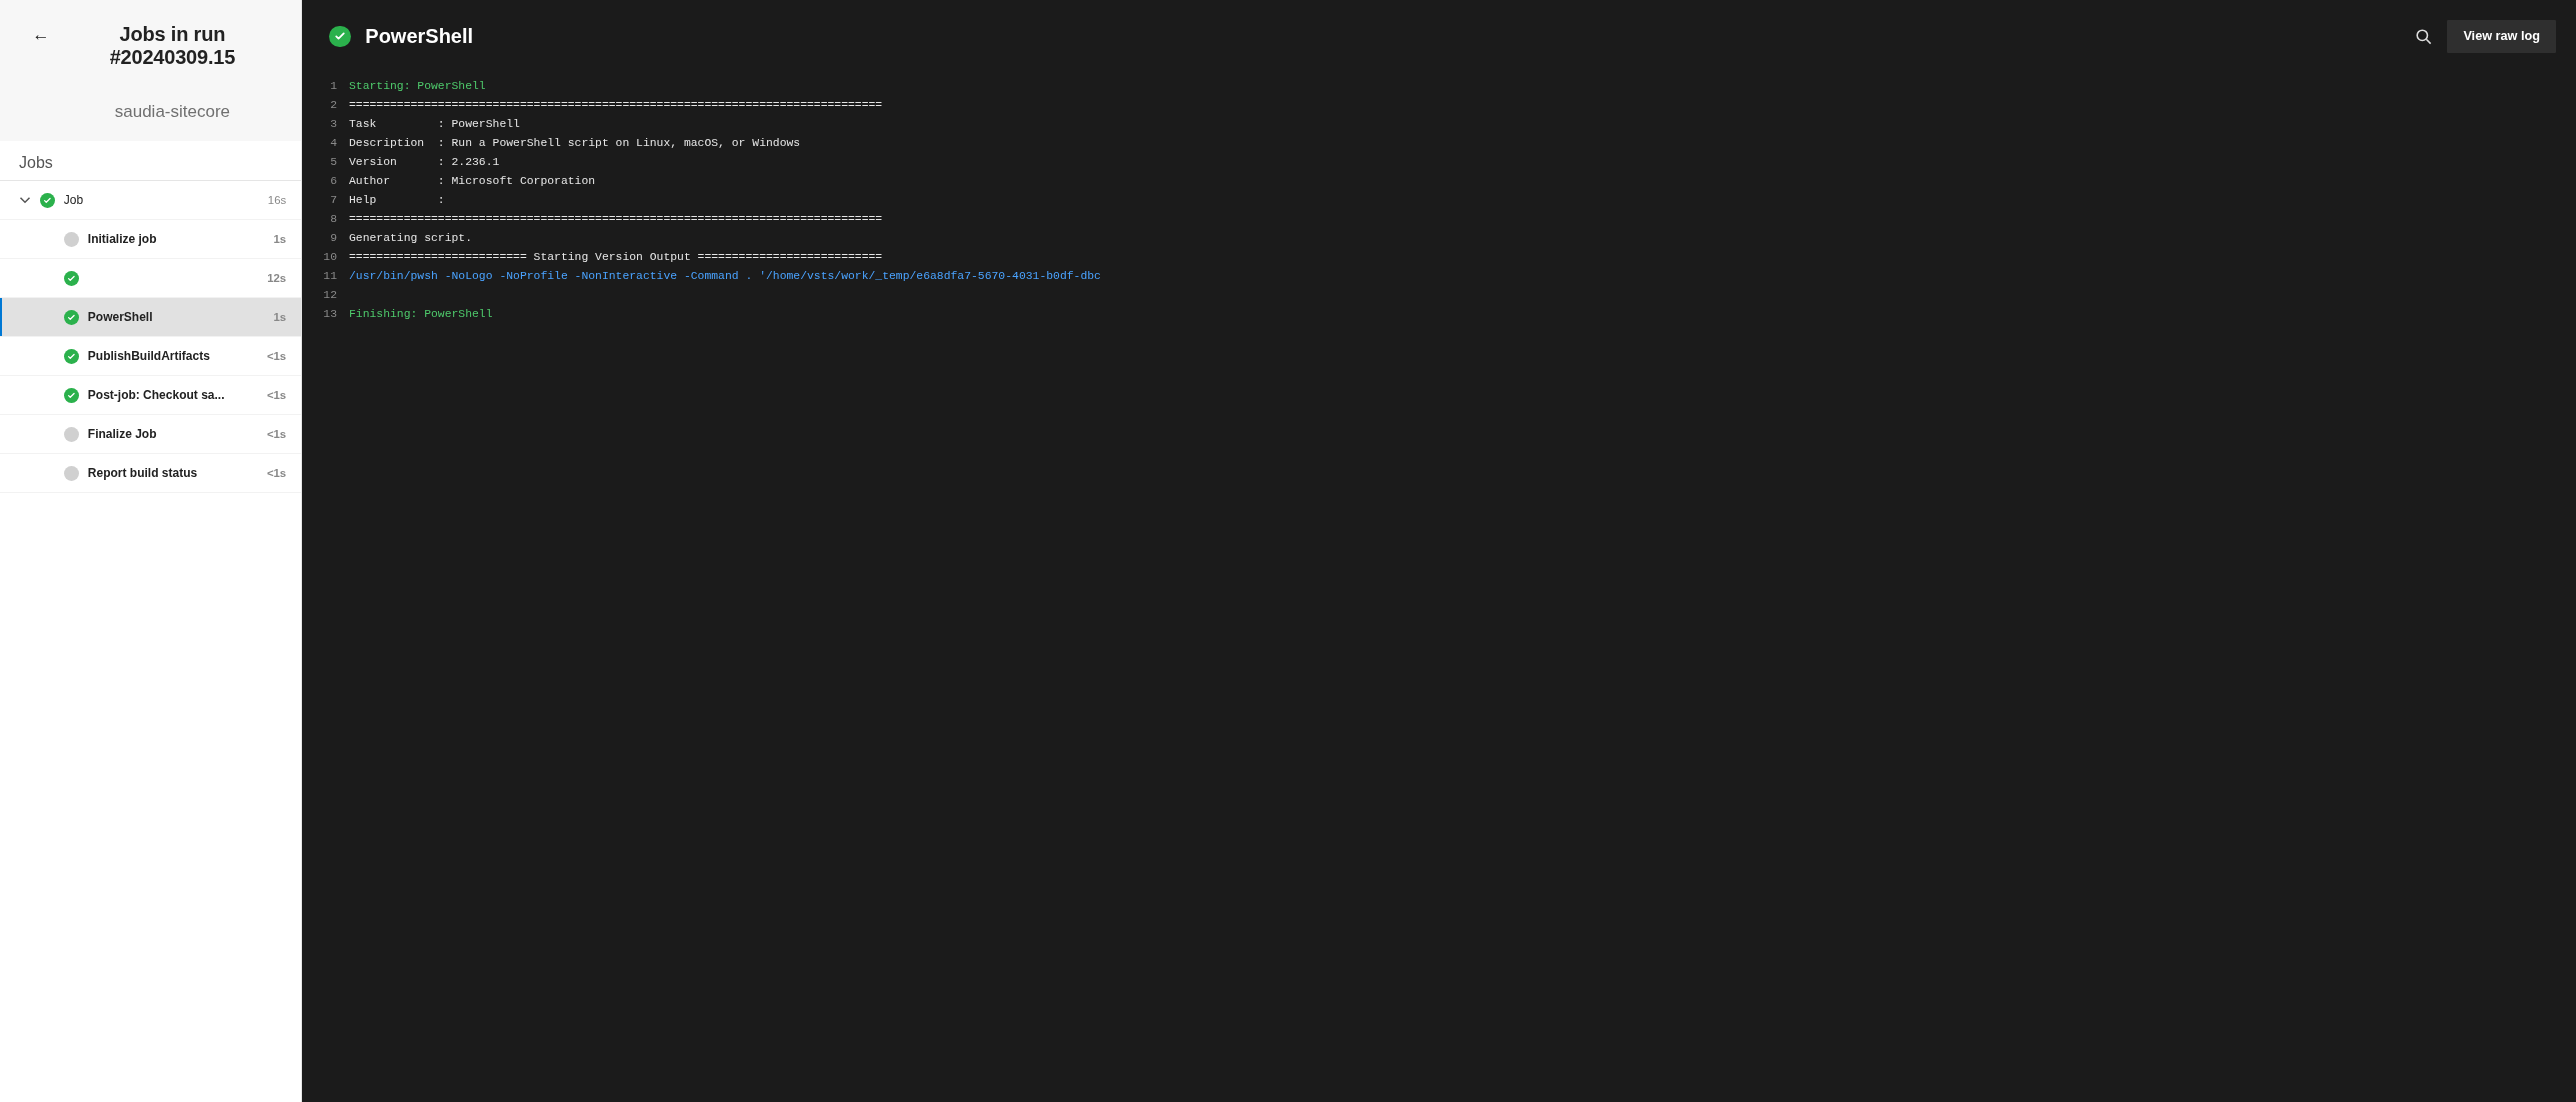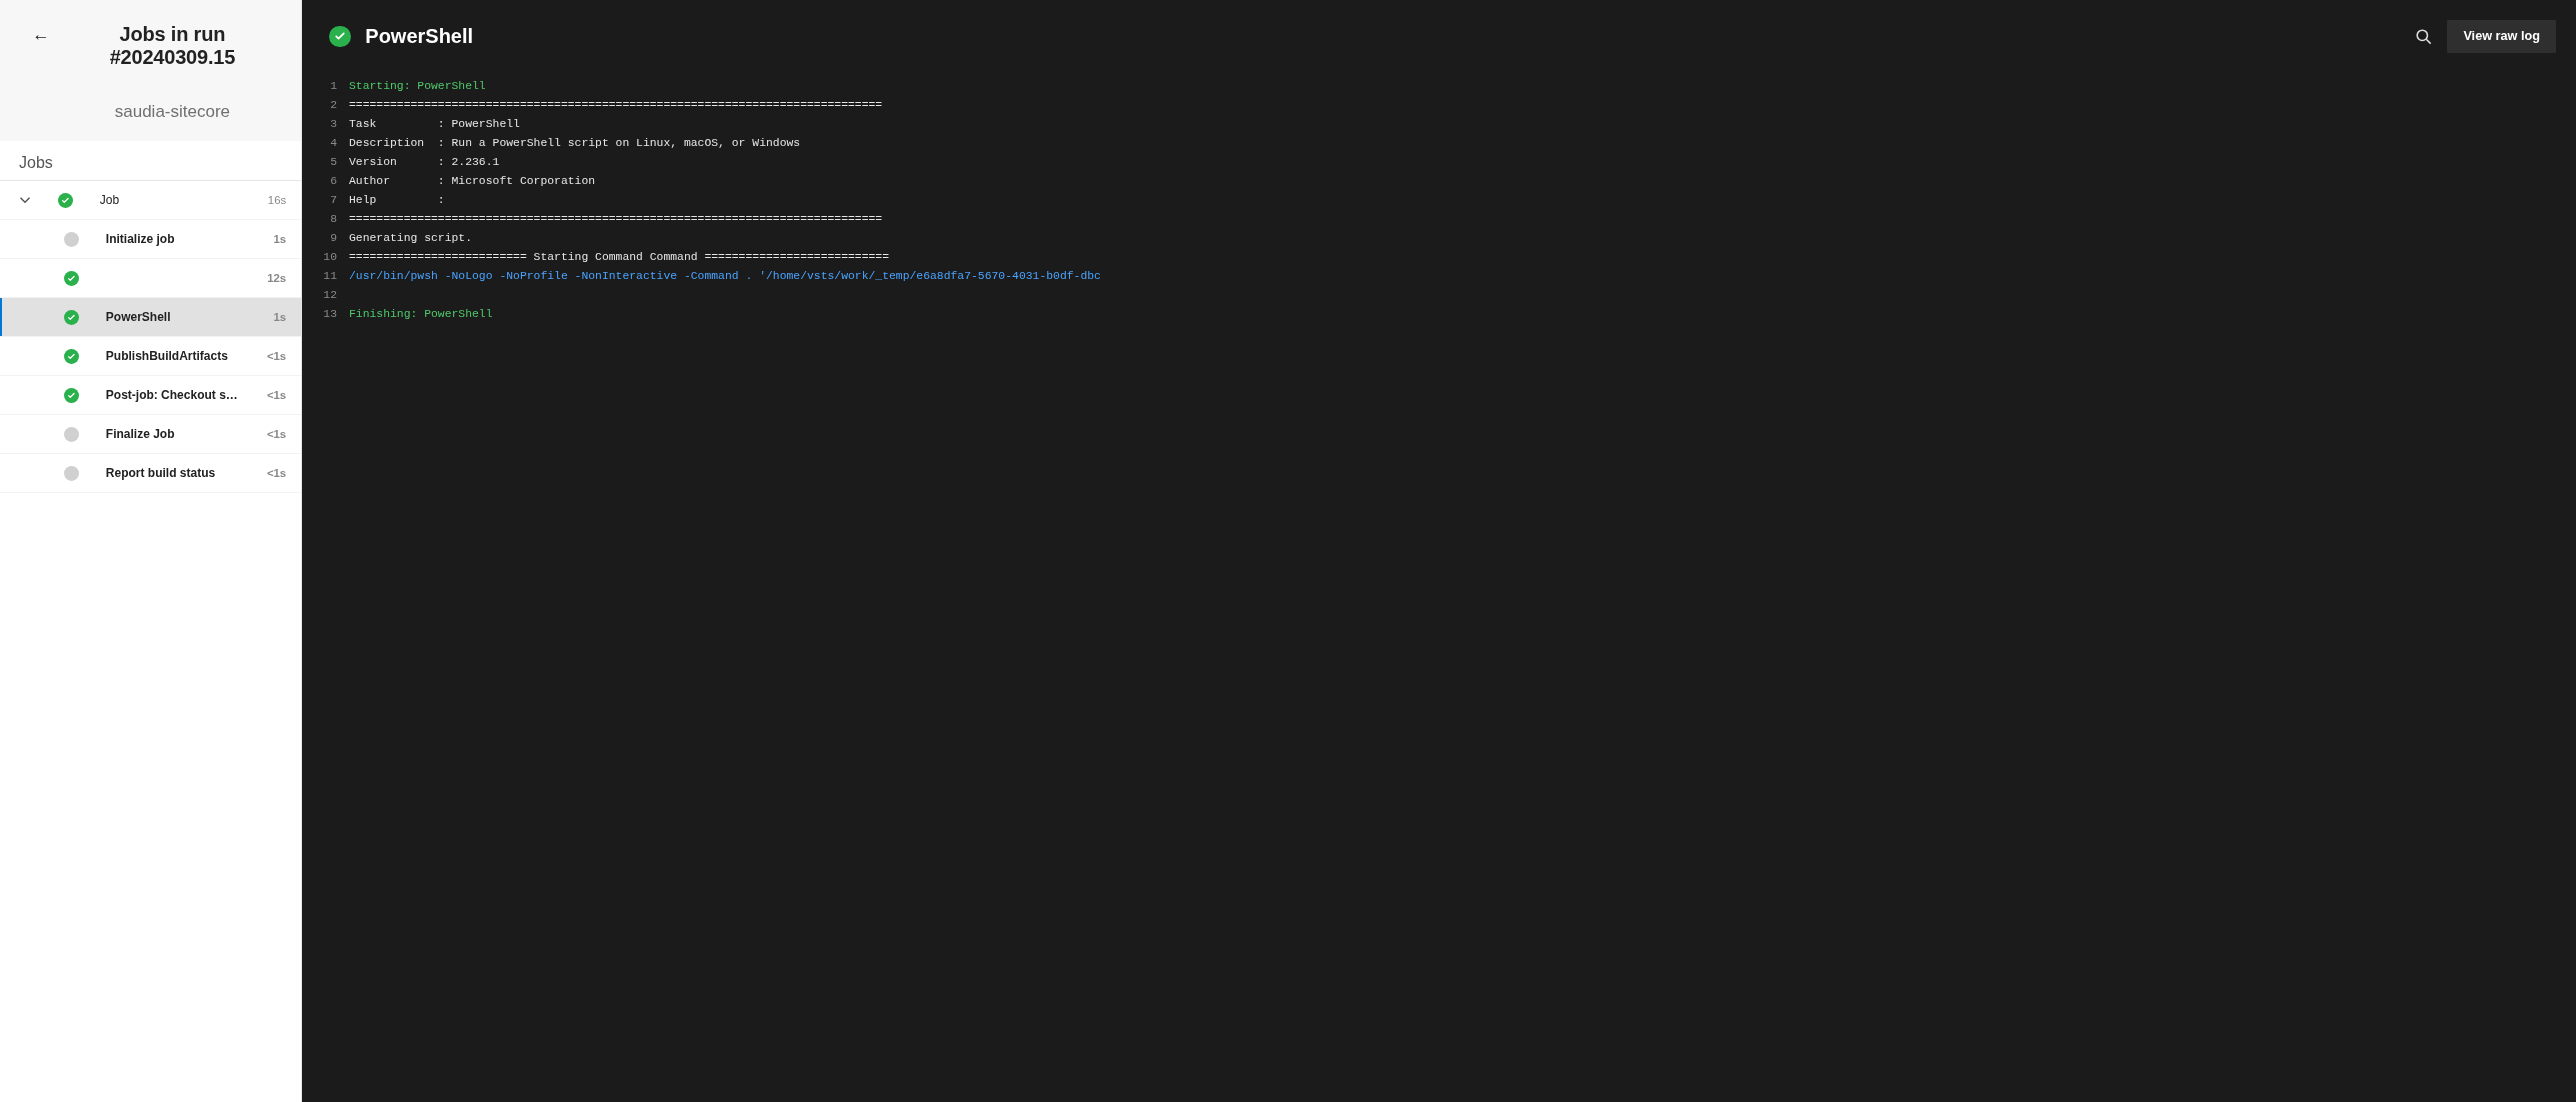--- a/index.html
+++ b/index.html
@@ -24,21 +24,21 @@
   
   .sidebar{width:301px;flex:0 0 301px;display:flex;flex-direction:column;border-right:0.7px solid var(--sidebar-border);}
   .sb-header{background:var(--sidebar-bg);padding:23px 19px 19px 32px;display:flex;align-items:flex-start;gap:13.4px;}
   .back-arrow{font-size:17.4px;line-height:1;cursor:pointer;user-select:none;margin-top:2.7px;}
   .sb-title-block{display:flex;flex-direction:column;gap:14px;text-align:center;}
   .sb-title{font-size:20px;font-weight:600;letter-spacing:-0.2px;}
   .sb-subtitle{font-size:17px;color:var(--muted);margin-top:19px;}
   .sb-section{padding:13.4px 19px 8px;font-size:16px;color:#555;border-bottom:0.7px solid var(--sidebar-border);}
 
   .tree{background:#fff;flex:1;overflow:auto;}
-  .tree-row{display:flex;align-items:center;height:38px;padding:0 14.8px 0 8px;gap:27px;cursor:pointer;border-bottom:0.7px solid #f2f2f2;position:relative;}
+  .tree-row{display:flex;align-items:center;height:38px;padding:0 14.8px 0 8px;gap:9px;cursor:pointer;border-bottom:0.7px solid #f2f2f2;position:relative;}
   .tree-row.level-1{padding-left:19px;}
   .tree-row.level-2{padding-left:64px;font-weight:bold;}
   .tree-row.selected{background:var(--selected);}
   .tree-row.selected::before{content:"";position:absolute;left:0;top:0;bottom:0;width:2px;background:var(--accent);}
   .chev{width:12px;display:inline-flex;justify-content:center;font-size:10.7px;color:#555;transform:rotate(0deg);}
   .status{width:14.8px;height:14.8px;border-radius:50%;display:inline-flex;align-items:center;justify-content:center;flex:0 0 14.8px;}
   .status.ok{background:var(--green);}
   .status.idle{background:var(--grey-circle);}
   .status svg{width:8.7px;height:8.7px;}
   .row-label{flex:1;font-size:12px;white-space:nowrap;overflow:hidden;text-overflow:ellipsis;}
@@ -171,20 +171,20 @@
   <div class="log-body" id="log-body">
       <div class="log-line"><span class="ln">1</span><span class="lt c-green">Starting: PowerShell</span></div>
       <div class="log-line"><span class="ln">2</span><span class="lt c-white">==============================================================================</span></div>
       <div class="log-line"><span class="ln">3</span><span class="lt c-white">Task         : PowerShell</span></div>
       <div class="log-line"><span class="ln">4</span><span class="lt c-white">Description  : Run a PowerShell script on Linux, macOS, or Windows</span></div>
       <div class="log-line"><span class="ln">5</span><span class="lt c-white">Version      : 2.236.1</span></div>
       <div class="log-line"><span class="ln">6</span><span class="lt c-white">Author       : Microsoft Corporation</span></div>
       <div class="log-line"><span class="ln">7</span><span class="lt c-white">Help         : </span></div>
       <div class="log-line"><span class="ln">8</span><span class="lt c-white">==============================================================================</span></div>
       <div class="log-line"><span class="ln">9</span><span class="lt c-white">Generating script.</span></div>
-      <div class="log-line"><span class="ln">10</span><span class="lt c-white">========================== Starting Command Command ===========================</span></div>
+      <div class="log-line"><span class="ln">10</span><span class="lt c-white">========================== Starting Version Output ===========================</span></div>
       <div class="log-line"><span class="ln">11</span><span class="lt c-blue">/usr/bin/pwsh -NoLogo -NoProfile -NonInteractive -Command . '/home/vsts/work/_temp/e6a8dfa7-5670-4031-b0df-dbc</span></div>
       <div class="log-line"><span class="ln">12</span><span class="lt c-white"></span></div>
       <div class="log-line"><span class="ln">13</span><span class="lt c-green">Finishing: PowerShell</span></div>
     </div>
 
 </main>
 
 
 </body></html>

